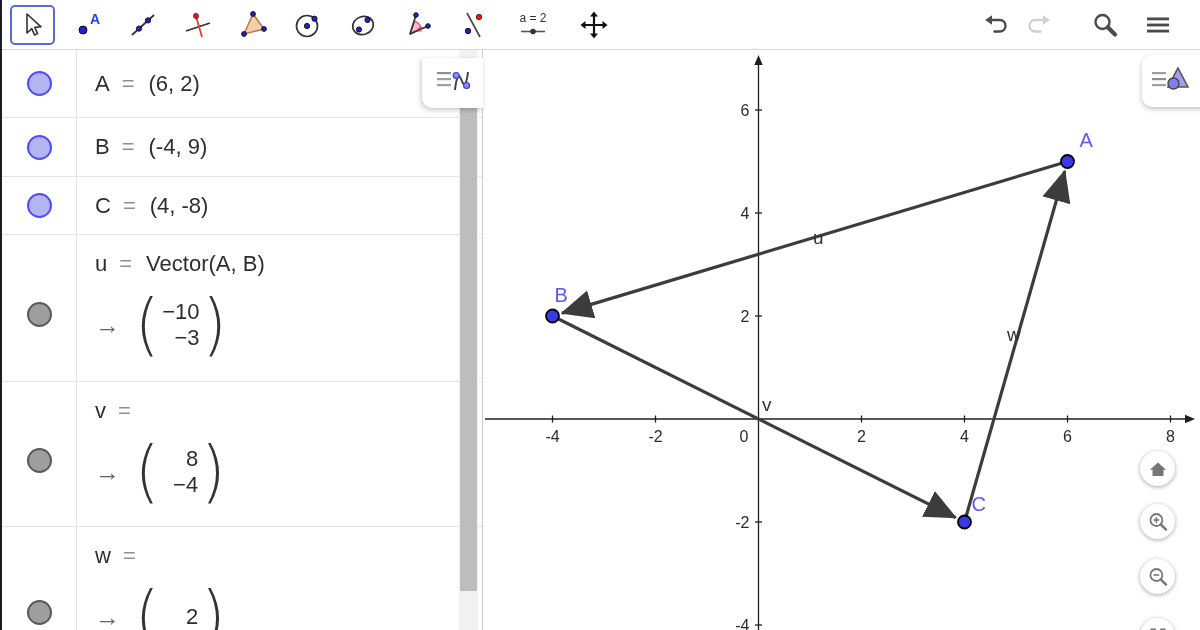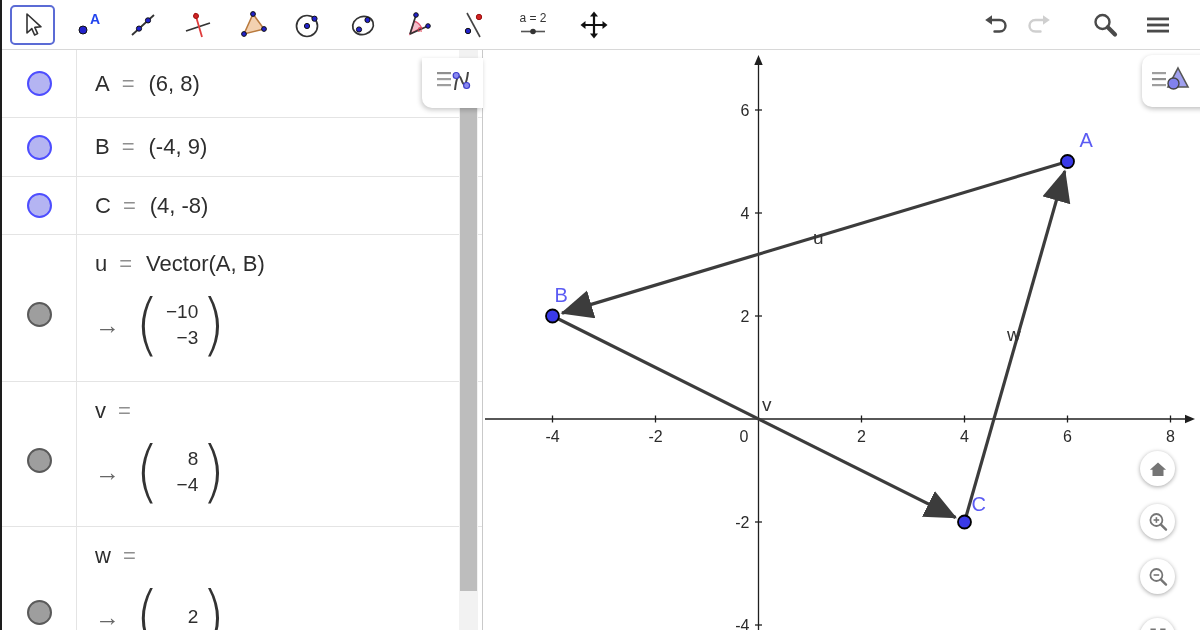--- a/index.html
+++ b/index.html
@@ -32,21 +32,21 @@
   .circle.hid { background:#9e9e9e; border:2px solid #5a5a5a; }
   .content { flex:1; position:relative; padding-left:18px; }
   .expr { display:flex; align-items:center; height:100%; font-size:22px; color:#2e2e2e; }
   .row-u .expr, .row-v .expr, .row-w .expr { height:auto; padding-top:16px; }
   .ename { margin-right:12px; }
   .eq { color:#8f8f8f; margin-right:14px; }
   .mat { display:flex; align-items:center; margin-top:12px; height:72px; }
   .vecarrow { font-size:25px; color:#666; width:40px; }
   .paren { font-size:62px; font-weight:300; color:#333; line-height:60px;
     transform:scaleY(1.08); font-family:"DejaVu Sans", sans-serif; }
-  .mcol { display:flex; flex-direction:column; align-items:flex-end; font-size:19px;
+  .mcol { display:flex; flex-direction:column; align-items:flex-end; font-size:22px;
     line-height:26px; color:#2e2e2e; min-width:42px; padding:0 3px; }
   .kebab { position:absolute; left:420px; width:14px; display:flex; flex-direction:column;
     align-items:center; gap:4px; cursor:pointer; }
   .kebab span { width:3.5px; height:3.5px; border-radius:50%; background:#707070; display:block; }
   .kebab.mid { top:50%; transform:translateY(-50%); }
   .kebab.topk { top:22px; }
   .scroll-track { position:absolute; left:457px; top:0; width:19px; height:580px; background:#f2f2f2; }
   .scroll-thumb { position:absolute; left:458px; top:57px; width:17px; height:484px; background:#bdbdbd; cursor:pointer; }
   .stylecard-alg { position:absolute; left:420px; top:8px; width:61px; height:50px; background:#fff;
     border-radius:0 0 0 10px; box-shadow:-1px 2px 5px rgba(0,0,0,.22); z-index:6;
@@ -192,21 +192,21 @@
   <div class="algebra">
 
     <div class="row row-a">
       <div class="toggle-cell">
         <div class="circle vis"></div>
       </div>
       <div class="content">
         <div class="expr">
           <span class="ename">A</span>
           <span class="eq">=</span>
-          <span>(6, 8)</span>
+          <span>(6, 2)</span>
         </div>
       </div>
     </div>
 
     <div class="row row-b">
       <div class="toggle-cell">
         <div class="circle vis"></div>
       </div>
       <div class="content">
         <div class="expr">

